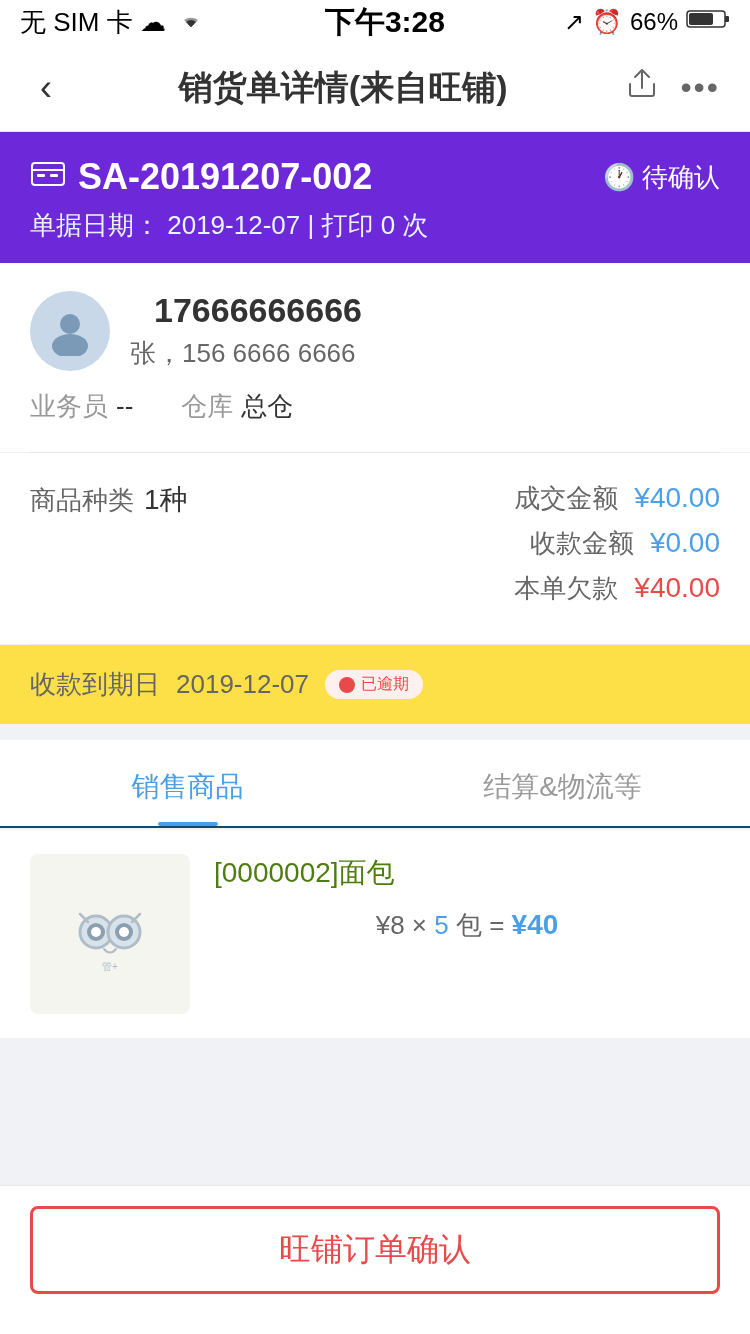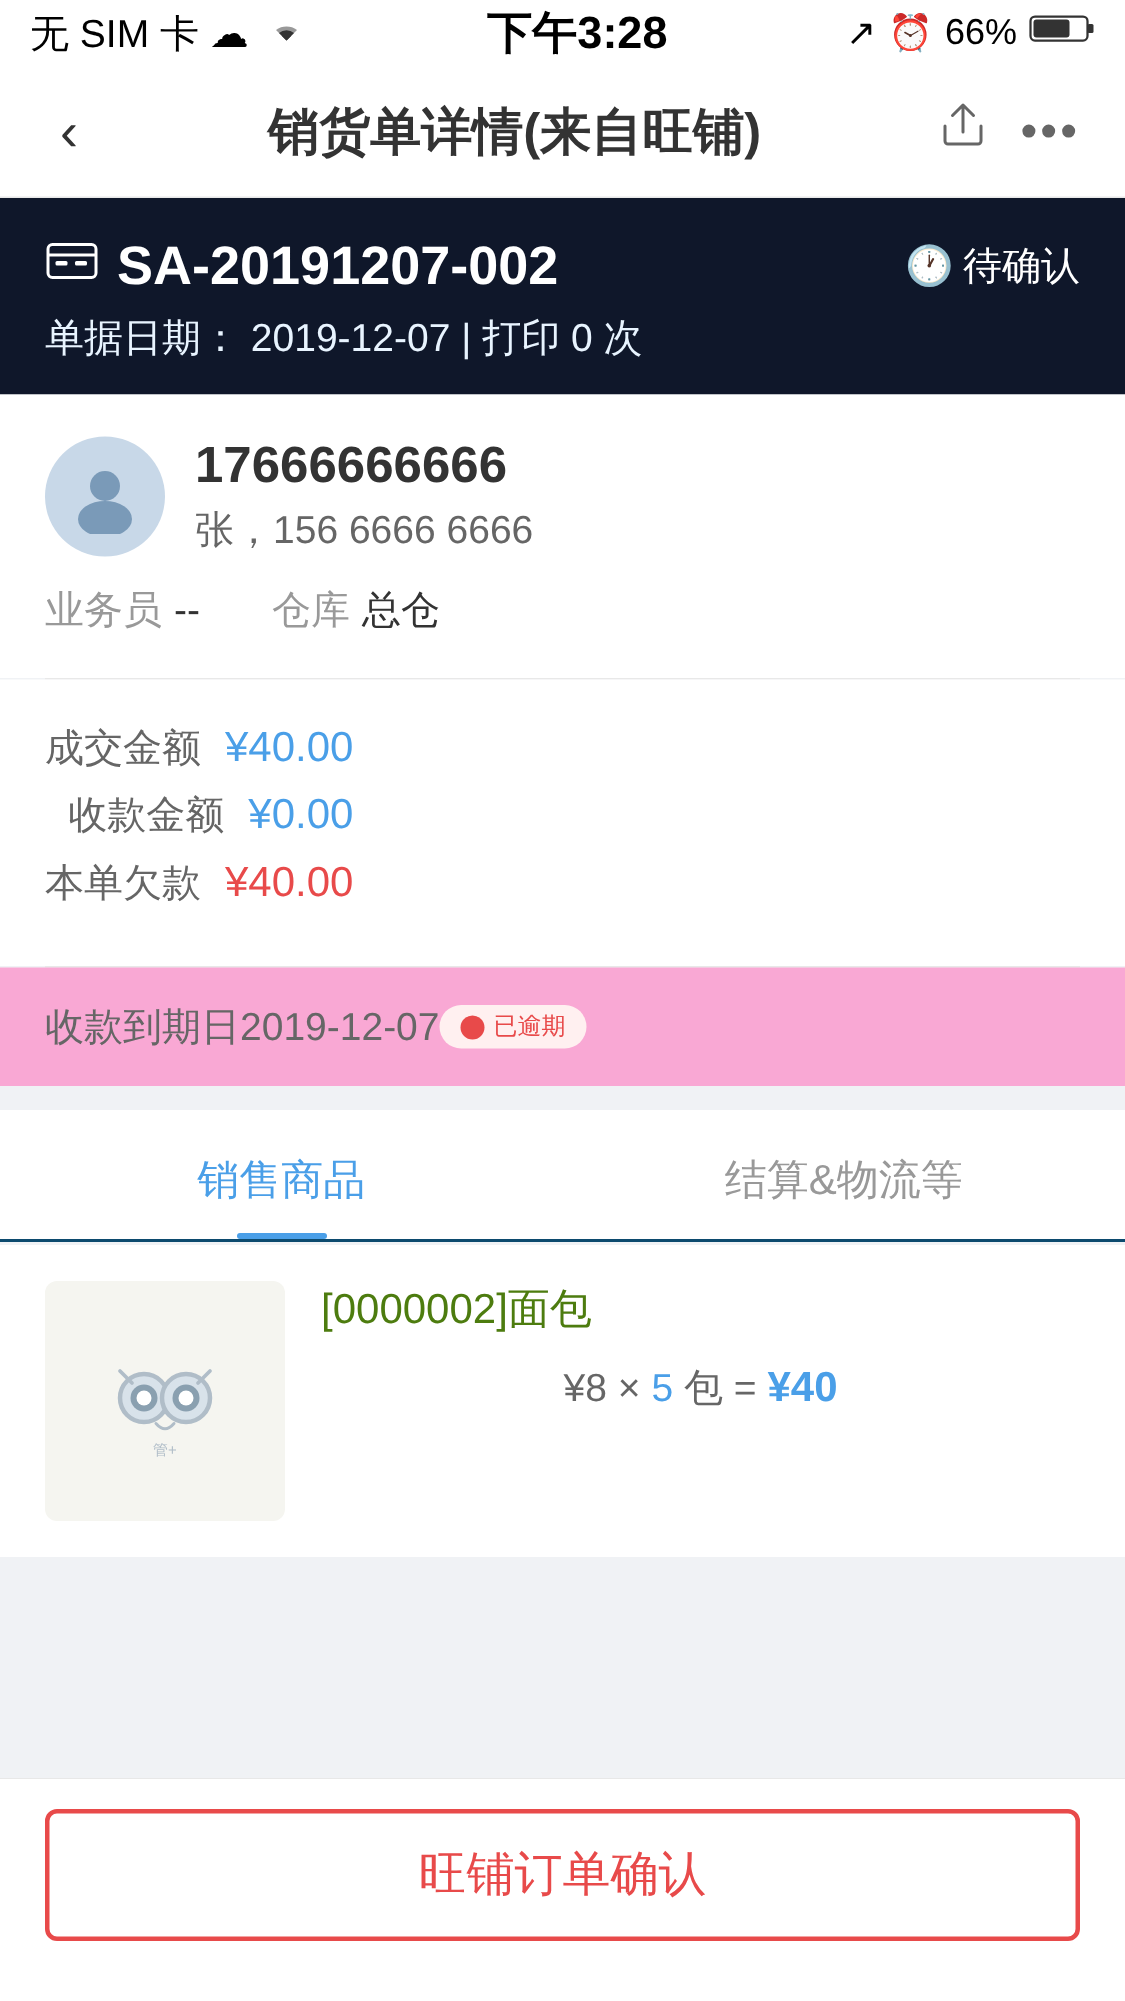--- a/index.html
+++ b/index.html
@@ -50,21 +50,21 @@
       color: #333;
     }
     .nav-right {
       display: flex;
       align-items: center;
       gap: 20px;
     }
 
     
     .header-blue {
-      background: #0f172a;
+      background: #6d28d9;
       padding: 24px 30px 20px;
     }
     .header-order-id {
       font-size: 36px;
       font-weight: 700;
       color: #fff;
       display: flex;
       align-items: center;
       gap: 12px;
     }
@@ -106,20 +106,21 @@
       align-items: center;
       justify-content: center;
       color: #7a9ab8;
       font-size: 44px;
     }
     .customer-info { flex: 1; }
     .customer-phone {
       font-size: 34px;
       font-weight: 600;
       color: #333;
+      margin-left: 24px;
     }
     .customer-sub {
       font-size: 26px;
       color: #666;
       margin-top: 6px;
     }
     .customer-meta {
       display: flex;
       gap: 48px;
       margin-top: 18px;
@@ -164,26 +165,27 @@
       gap: 16px;
       margin-bottom: 10px;
       font-size: 26px;
     }
     .summary-row-label { color: #666; }
     .amount-blue { color: #4a9fe8; font-size: 28px; font-weight: 500; }
     .amount-red { color: #e84a4a; font-size: 28px; font-weight: 500; }
 
     
     .due-section {
-      background: #f9a8d4;
+      background: #fde047;
       padding: 22px 30px;
       font-size: 26px;
       color: #666;
       display: flex;
       align-items: center;
+      gap: 16px;
     }
     .overdue-badge {
       background: #fff0f0;
       color: #e84a4a;
       border-radius: 20px;
       padding: 4px 14px;
       font-size: 16px;
       display: flex;
       align-items: center;
       gap: 6px;
@@ -379,20 +381,26 @@
     <div class="meta-item">
       <span class="meta-label">仓库</span>
       <span class="meta-value">总仓</span>
     </div>
   </div>
 </div>
 
 <div class="thin-divider"></div>
 
 <div class="summary-section">
+  <div class="summary-left">
+    <div class="summary-kind">
+      <span>商品种类</span>
+      <span class="summary-kind-num">1种</span>
+    </div>
+  </div>
   <div class="summary-right">
     <div class="summary-row">
       <span class="summary-row-label">成交金额</span>
       <span class="amount-blue">¥40.00</span>
     </div>
     <div class="summary-row">
       <span class="summary-row-label">收款金额</span>
       <span class="amount-blue">¥0.00</span>
     </div>
     <div class="summary-row">

